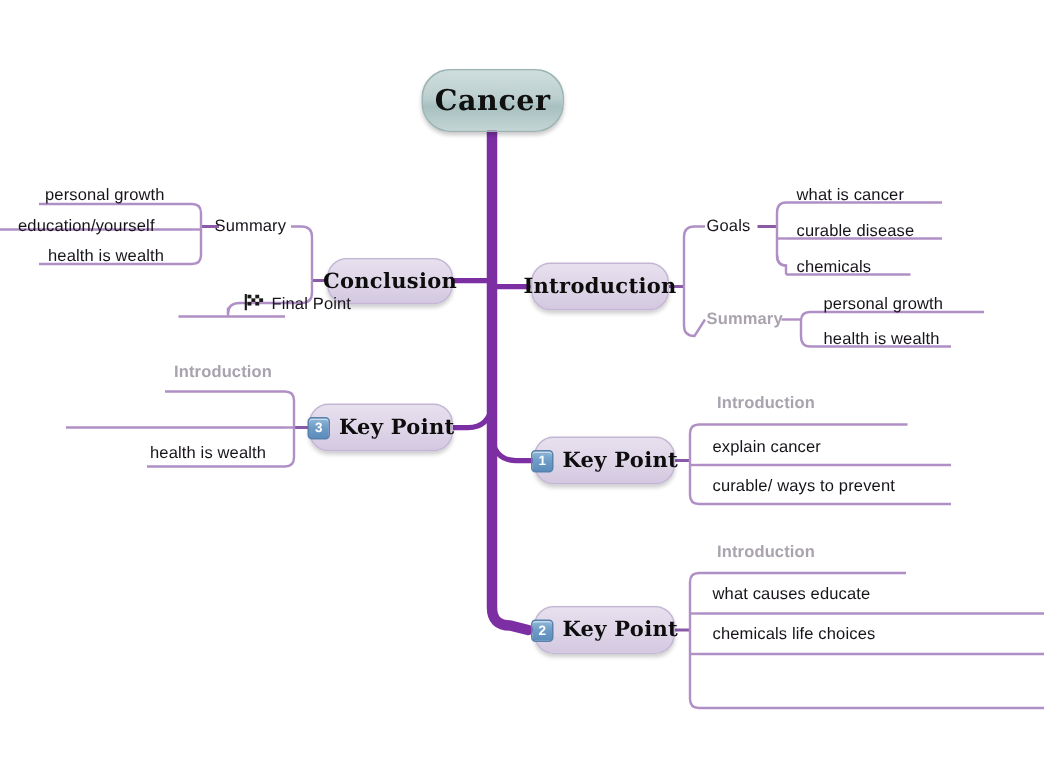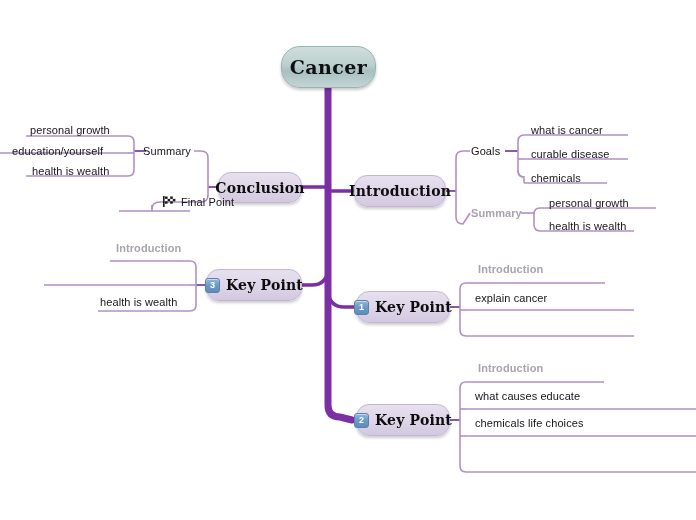--- a/index.html
+++ b/index.html
@@ -146,20 +146,21 @@
   <div class="lbl" style="left:531px;top:172px;">chemicals</div>
   <div class="lbl" style="left:549px;top:197px;">personal growth</div>
   <div class="lbl" style="left:549px;top:220px;">health is wealth</div>
 
   <div class="node branchnode" style="left:356px;top:291px;width:94px;height:32px;">
     <span class="badge">1</span>
     <span class="cap">Key Point</span>
   </div>
   <div class="lbl muted" style="left:478px;top:263px;">Introduction</div>
   <div class="lbl" style="left:475px;top:292px;">explain cancer</div>
+  <div class="lbl" style="left:475px;top:318px;">curable/ ways to prevent</div>
 
   <div class="node branchnode" style="left:356px;top:404px;width:94px;height:32px;">
     <span class="badge">2</span>
     <span class="cap">Key Point</span>
   </div>
   <div class="lbl muted" style="left:478px;top:362px;">Introduction</div>
   <div class="lbl" style="left:475px;top:390px;">what causes educate</div>
   <div class="lbl" style="left:475px;top:417px;">chemicals life choices</div>
 
   <div class="node branchnode" style="left:218px;top:172px;width:84px;height:31px;">

